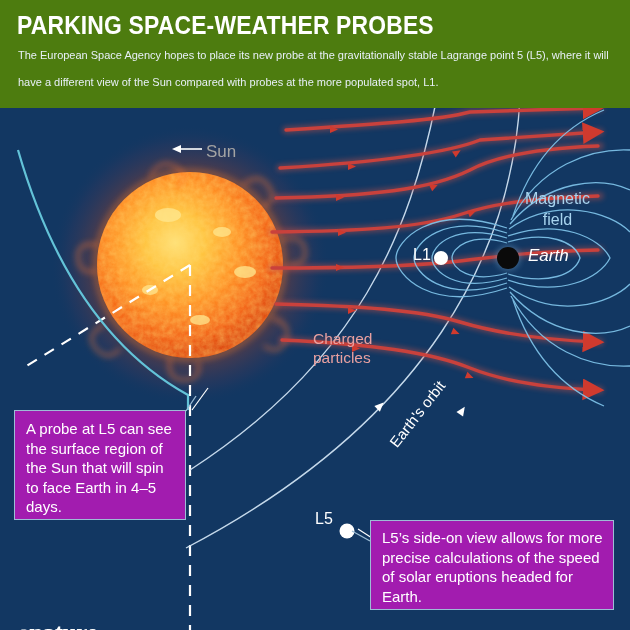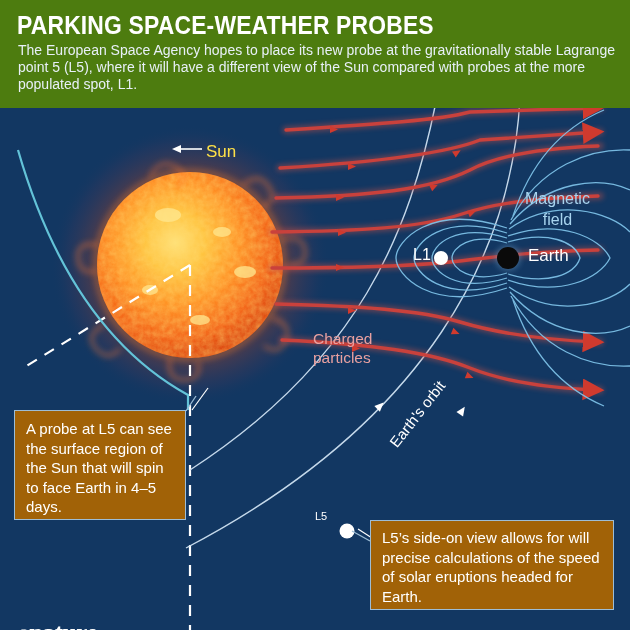--- a/index.html
+++ b/index.html
@@ -17,45 +17,45 @@
   }
   .title{
     position:absolute;left:17px;top:10px;
     font-size:26px;line-height:30px;font-weight:bold;
     color:#ffffff;letter-spacing:0.2px;
     transform:scaleX(0.88);transform-origin:left top;
     white-space:nowrap;
   }
   .subtitle{
     position:absolute;left:18px;top:42px;width:600px;
-    font-size:14px;line-height:17px;color:#e8f0f8;
+    font-size:11px;line-height:27px;color:#e8f0f8;
     font-weight:normal;
   }
 
   
   .stage{position:absolute;left:0;top:0;width:630px;height:630px;z-index:5;}
   .stage svg{display:block;}
 
   
   .lbl{position:absolute;z-index:30;white-space:nowrap;}
-  .lbl-sun{left:172px;top:142px;font-size:17px;color:#fde047;}
+  .lbl-sun{left:172px;top:142px;font-size:17px;color:#a3a3a3;}
   .lbl-l1{left:413px;top:246px;font-size:16px;color:#ffffff;text-align:right;}
-  .lbl-earth{left:528px;top:246px;font-size:17px;color:#ffffff;}
+  .lbl-earth{left:528px;top:246px;font-size:17px;color:#ffffff;font-style:italic;}
   .lbl-magnetic{left:525px;top:188px;font-size:16px;line-height:21px;color:#a8d4ef;text-align:center;}
   .lbl-charged{left:313px;top:329px;font-size:15.5px;line-height:19px;color:#e8a0a0;}
-  .lbl-l5{left:315px;top:510px;font-size:11px;color:#ffffff;}
+  .lbl-l5{left:315px;top:510px;font-size:16px;color:#ffffff;}
   .lbl-orbit{
     left:386px;top:440px;font-size:15px;color:#ffffff;
     transform:rotate(-52deg);transform-origin:left top;
   }
 
   
   .callout{
     position:absolute;z-index:35;
-    background:#a16207;border:1px solid #9dbdd6;
+    background:#a21caf;border:1px solid #9dbdd6;
     color:#ffffff;font-size:15px;line-height:19.5px;
     box-sizing:border-box;
   }
   .callout-left{left:14px;top:410px;width:172px;height:110px;padding:8px 9px 6px 11px;}
   .callout-right{left:370px;top:520px;width:244px;height:90px;padding:7px 9px 6px 11px;}
 
   
   .logo{
     position:absolute;left:18px;top:588px;z-index:35;
     font-family:"Liberation Serif",serif;
@@ -252,19 +252,19 @@
 
   <div class="lbl lbl-charged">
     <div>Charged</div>
     <div>particles</div>
   </div>
 
   <div class="lbl lbl-l5">L5</div>
   <div class="lbl lbl-orbit">Earth's orbit</div>
 
   <div class="callout callout-left">A probe at L5 can see the surface region of the Sun that will spin to face Earth in 4–5 days.</div>
-  <div class="callout callout-right">L5’s side-on view allows for will precise calculations of the speed of solar eruptions headed for Earth.</div>
+  <div class="callout callout-right">L5’s side-on view allows for more precise calculations of the speed of solar eruptions headed for Earth.</div>
 
   <div class="logo">
     <span class="cmark">©</span><span>nature</span>
   </div>
 
 </div>
 
 </body></html>

